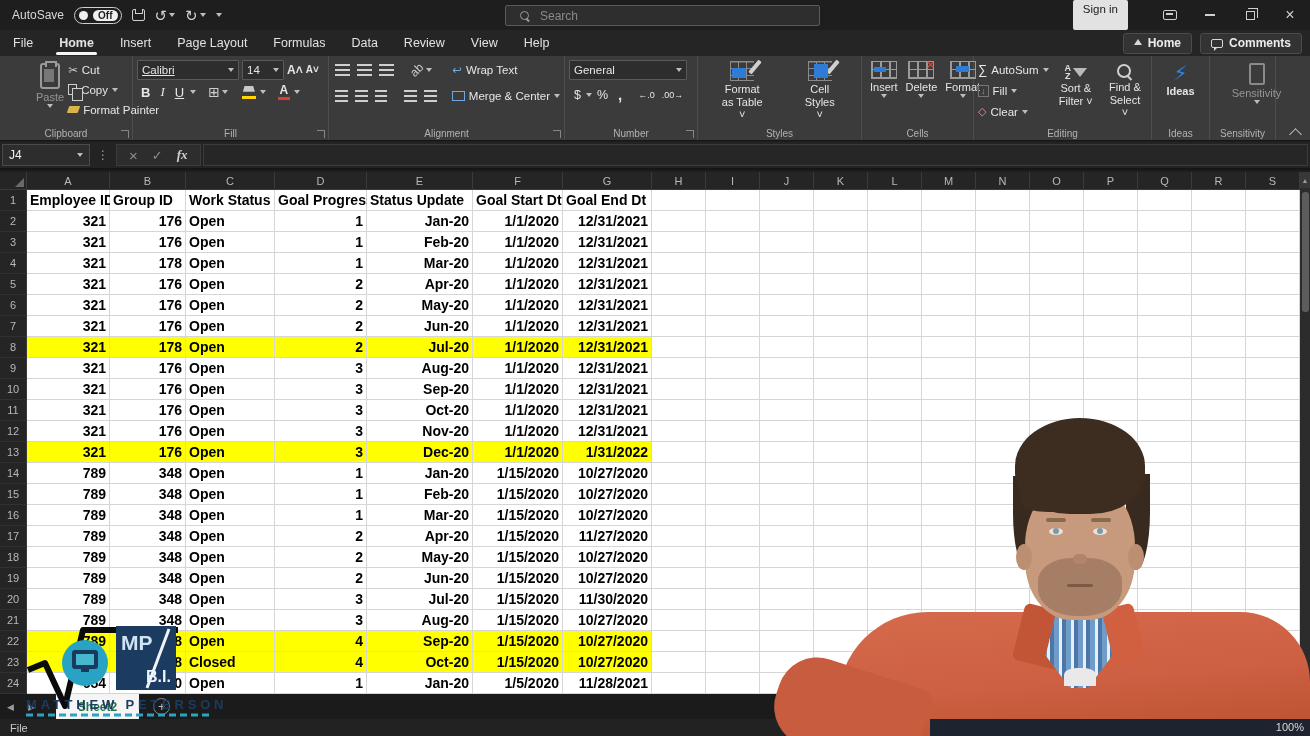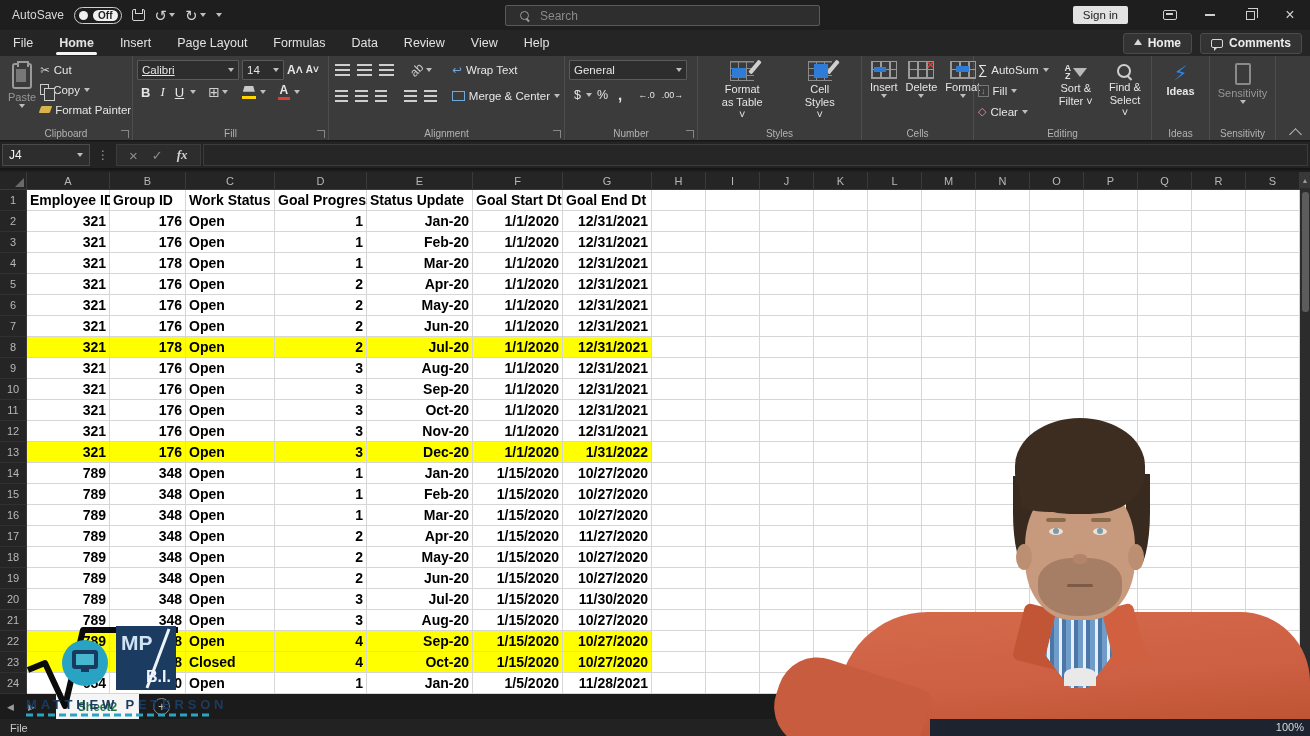--- a/index.html
+++ b/index.html
@@ -14,21 +14,21 @@
   .toggle .off{background:#f0f0f0;color:#1e1e1e;font-size:10px;border-radius:7px;padding:0 5px;font-weight:bold;}
   .qat-btn{color:#d0d0d0;font-size:15px;line-height:1;display:flex;align-items:center;gap:2px;}
   .saveico{width:13px;height:12px;border:1.5px solid #cfcfcf;border-radius:2px;position:relative;}
   .saveico:before{content:"";position:absolute;left:2px;top:-1px;width:6px;height:4px;background:#1e1e1e;border:1.5px solid #cfcfcf;border-top:none;}
   .caret{width:0;height:0;border-left:3.5px solid transparent;border-right:3.5px solid transparent;border-top:4px solid #bdbdbd;display:inline-block;}
   #doc-title{position:absolute;left:0;right:0;top:0;height:30px;display:flex;align-items:center;justify-content:center;gap:6px;pointer-events:none;font-size:12.5px;color:#e8e8e8;}
   #search-box{position:absolute;left:505px;top:5px;width:315px;height:21px;background:#2e2e2e;border:1px solid #5a5a5a;border-radius:2px;display:flex;align-items:center;gap:8px;padding-left:34px;color:#8a8a8a;font-size:12px;}
   .mag{position:relative;width:10px;height:10px;}
   .mag:before{content:"";position:absolute;left:0;top:0;width:7px;height:7px;border:1.5px solid #9a9a9a;border-radius:50%;}
   .mag:after{content:"";position:absolute;left:7px;top:7px;width:4px;height:1.5px;background:#9a9a9a;transform:rotate(45deg);transform-origin:0 0;}
-  .tb-right{position:absolute;right:0;top:0;height:30px;display:flex;align-items:center;gap:0;}
+  .tb-right{position:absolute;right:0;top:0;height:30px;display:flex;gap:0;}
   #signin{background:#e2e2e2;color:#1c1c1c;font-size:11.5px;padding:3px 10px;border-radius:2px;margin-right:22px;}
   .winbtn{width:40px;height:30px;display:flex;align-items:center;justify-content:center;color:#cfcfcf;font-size:14px;}
   .ribdisp{width:14px;height:10px;border:1.5px solid #cfcfcf;border-radius:2px;position:relative;}
   .ribdisp:after{content:"";position:absolute;left:2px;top:2px;width:7px;height:2px;background:#cfcfcf;}
   .minbar{width:10px;height:1.5px;background:#cfcfcf;}
   .restore{width:9px;height:9px;border:1.5px solid #cfcfcf;position:relative;}
   .restore:before{content:"";position:absolute;left:1.5px;top:-4px;width:9px;height:9px;border:1.5px solid #cfcfcf;border-left:none;border-bottom:none;}
 
   
   #tabrow{position:absolute;left:0;top:30px;width:1310px;height:26px;background:#252525;display:flex;align-items:stretch;color:#e2e2e2;font-size:12.5px;}
@@ -43,21 +43,21 @@
 
   
   #ribbon{position:absolute;left:0;top:56px;width:1310px;height:85px;background:#3b3b3b;display:flex;color:#e6e6e6;border-bottom:1px solid #161616;}
   .group{position:relative;border-right:1px solid #4d4d4d;display:flex;flex-direction:column;padding:4px 4px 0 4px;}
   .gl{position:absolute;bottom:1px;left:0;right:0;text-align:center;font-size:10px;color:#b2b2b2;}
   .dlg{position:absolute;right:3px;bottom:2px;width:8px;height:8px;border-left:1px solid #9a9a9a;border-bottom:1px solid #9a9a9a;transform:rotate(180deg);opacity:.8;}
   .gbody{display:flex;flex:1;padding-bottom:14px;}
   .rsm{display:flex;align-items:center;gap:4px;font-size:11.5px;height:19px;white-space:nowrap;}
   .stack{display:flex;flex-direction:column;align-items:center;justify-content:flex-start;font-size:11px;text-align:center;line-height:1.15;padding:1px 4px;}
   .stack .ic{margin-bottom:2px;}
-  .grayed{color:#969696;}
+  .grayed{color:#969696;margin-left:28px;}
   .combo{background:#2d2d2d;border:1px solid #5a5a5a;height:20px;display:flex;align-items:center;justify-content:space-between;padding:0 4px;font-size:11.5px;border-radius:1px;}
   .clipico{width:20px;height:26px;border:2px solid #9a9a9a;border-radius:3px;position:relative;margin:2px auto;}
   .clipico:before{content:"";position:absolute;left:3px;top:-4px;width:8px;height:4px;background:#3b3b3b;border:2px solid #9a9a9a;border-bottom:none;}
   .clipico:after{content:"";position:absolute;left:2px;top:4px;width:10px;height:13px;background:#777;}
   .copyico{width:9px;height:11px;border:1.5px solid #cfcfcf;position:relative;}
   .copyico:before{content:"";position:absolute;left:2.5px;top:2.5px;width:9px;height:11px;border:1.5px solid #cfcfcf;background:#3b3b3b;}
   .brushico{width:11px;height:7px;background:#d9b44a;transform:skewX(-20deg);border-radius:1px;}
   .fmt-b{font-weight:bold;font-size:13px;padding:0 4px;}
   .fmt-i{font-style:italic;font-size:13px;padding:0 4px;font-family:"Liberation Serif",serif;}
   .fmt-u{text-decoration:underline;font-size:13px;padding:0 4px;}

